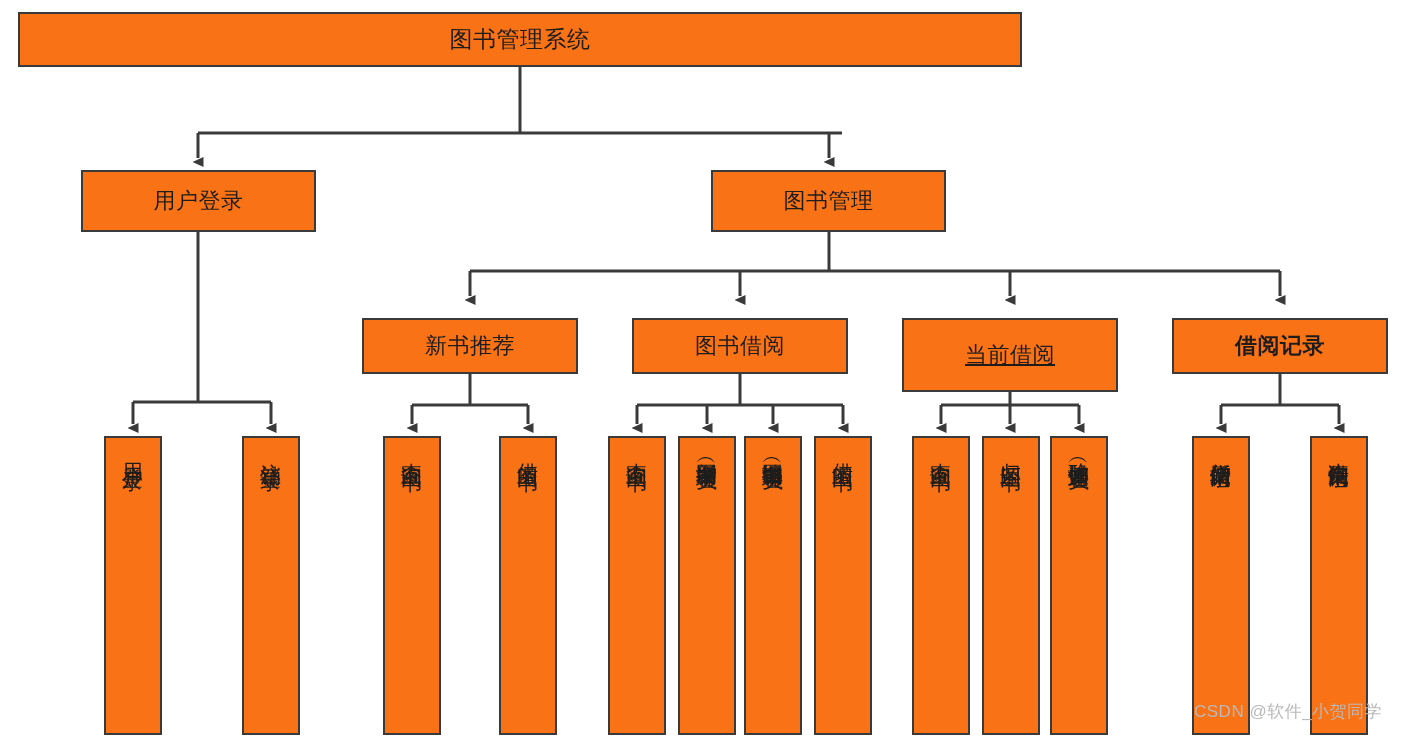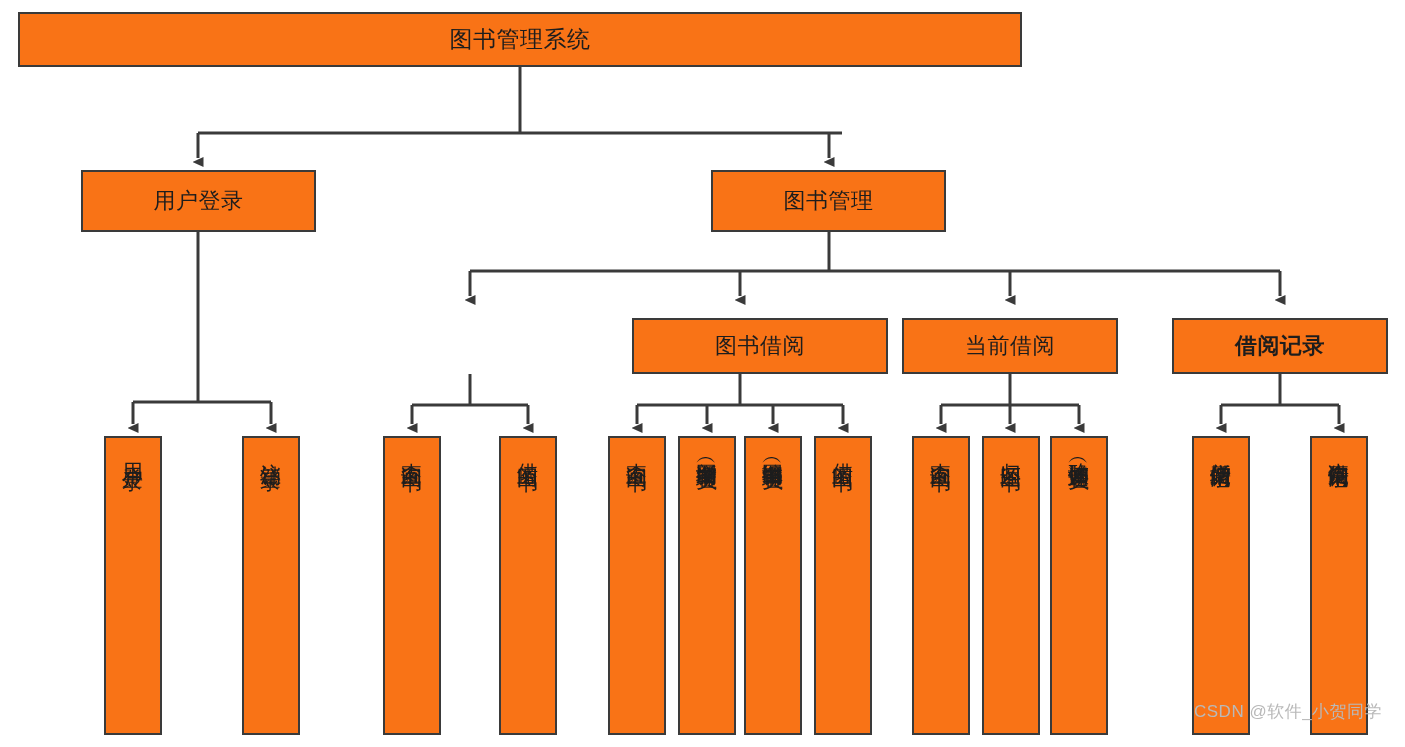--- a/index.html
+++ b/index.html
@@ -134,24 +134,27 @@
     <span class="lbl">图书管理系统</span>
   </div>
 
   <div class="node h" style="left:81px; top:170px; width:235px; height:62px;">
     <span class="lbl">用户登录</span>
   </div>
   <div class="node h" style="left:711px; top:170px; width:235px; height:62px;">
     <span class="lbl">图书管理</span>
   </div>
 
-  <div class="node h" style="left:632px; top:318px; width:256px; height:56px;">
+  <div class="node h" style="left:362px; top:318px; width:216px; height:56px;">
+    <span class="lbl">新书推荐</span>
+  </div>
+  <div class="node h" style="left:632px; top:318px; width:216px; height:56px;">
     <span class="lbl">图书借阅</span>
   </div>
-  <div class="node h" style="left:902px; top:318px; width:216px; height:56px;">
+  <div class="node h" style="left:902px; top:318px; width:216px; height:74px;text-decoration:underline;">
     <span class="lbl">当前借阅</span>
   </div>
   <div class="node h" style="left:1172px; top:318px; width:216px; height:56px;font-weight:bold;">
     <span class="lbl">借阅记录</span>
   </div>
 
   <div class="node v" style="left:104px; top:436px; width:58px; height:299px;">
     <span class="lbl">用户登录</span>
   </div>
   <div class="node v" style="left:242px; top:436px; width:58px; height:299px;">

